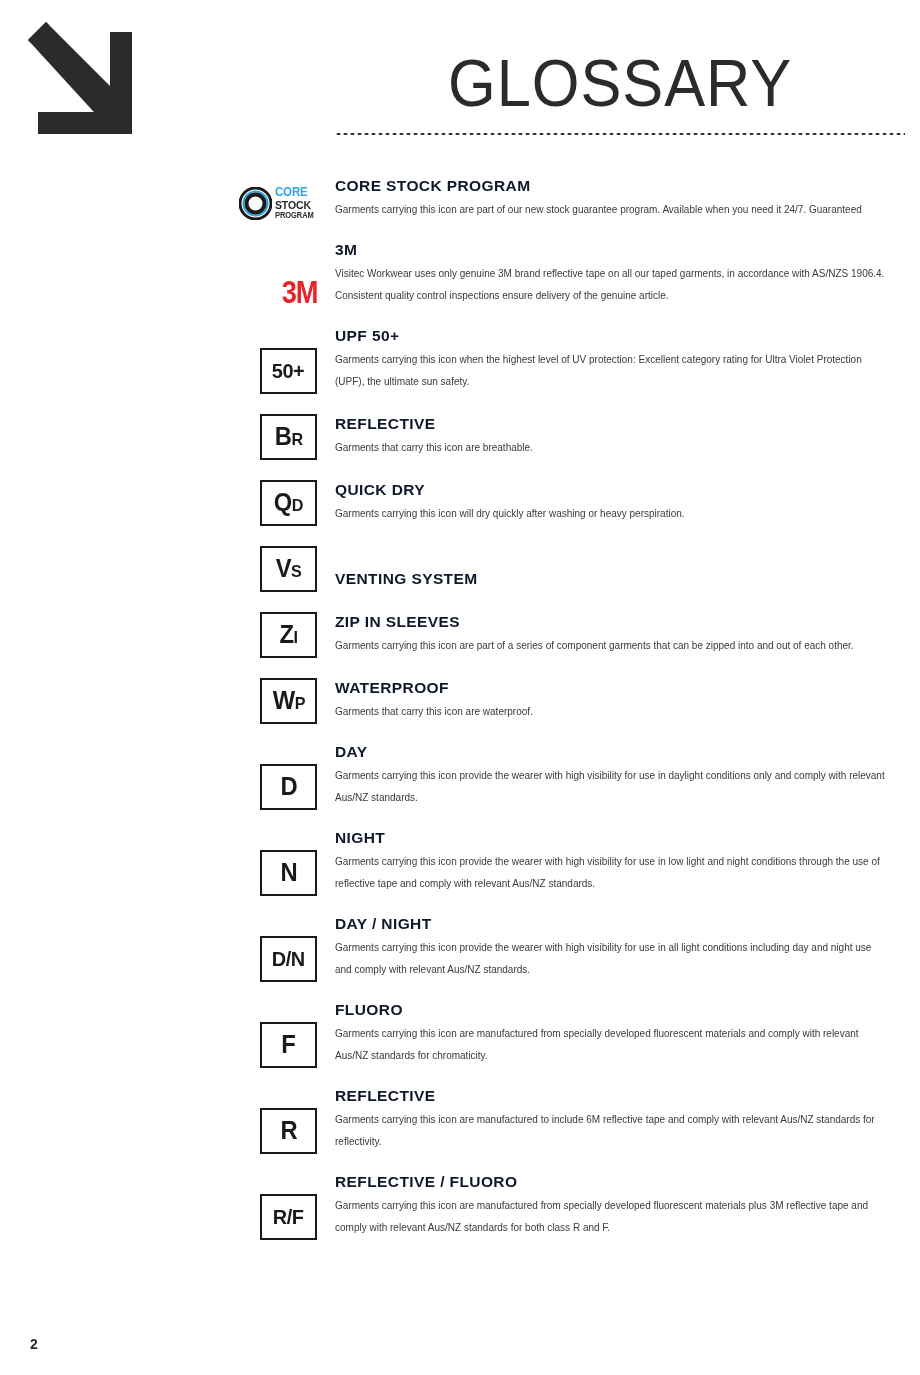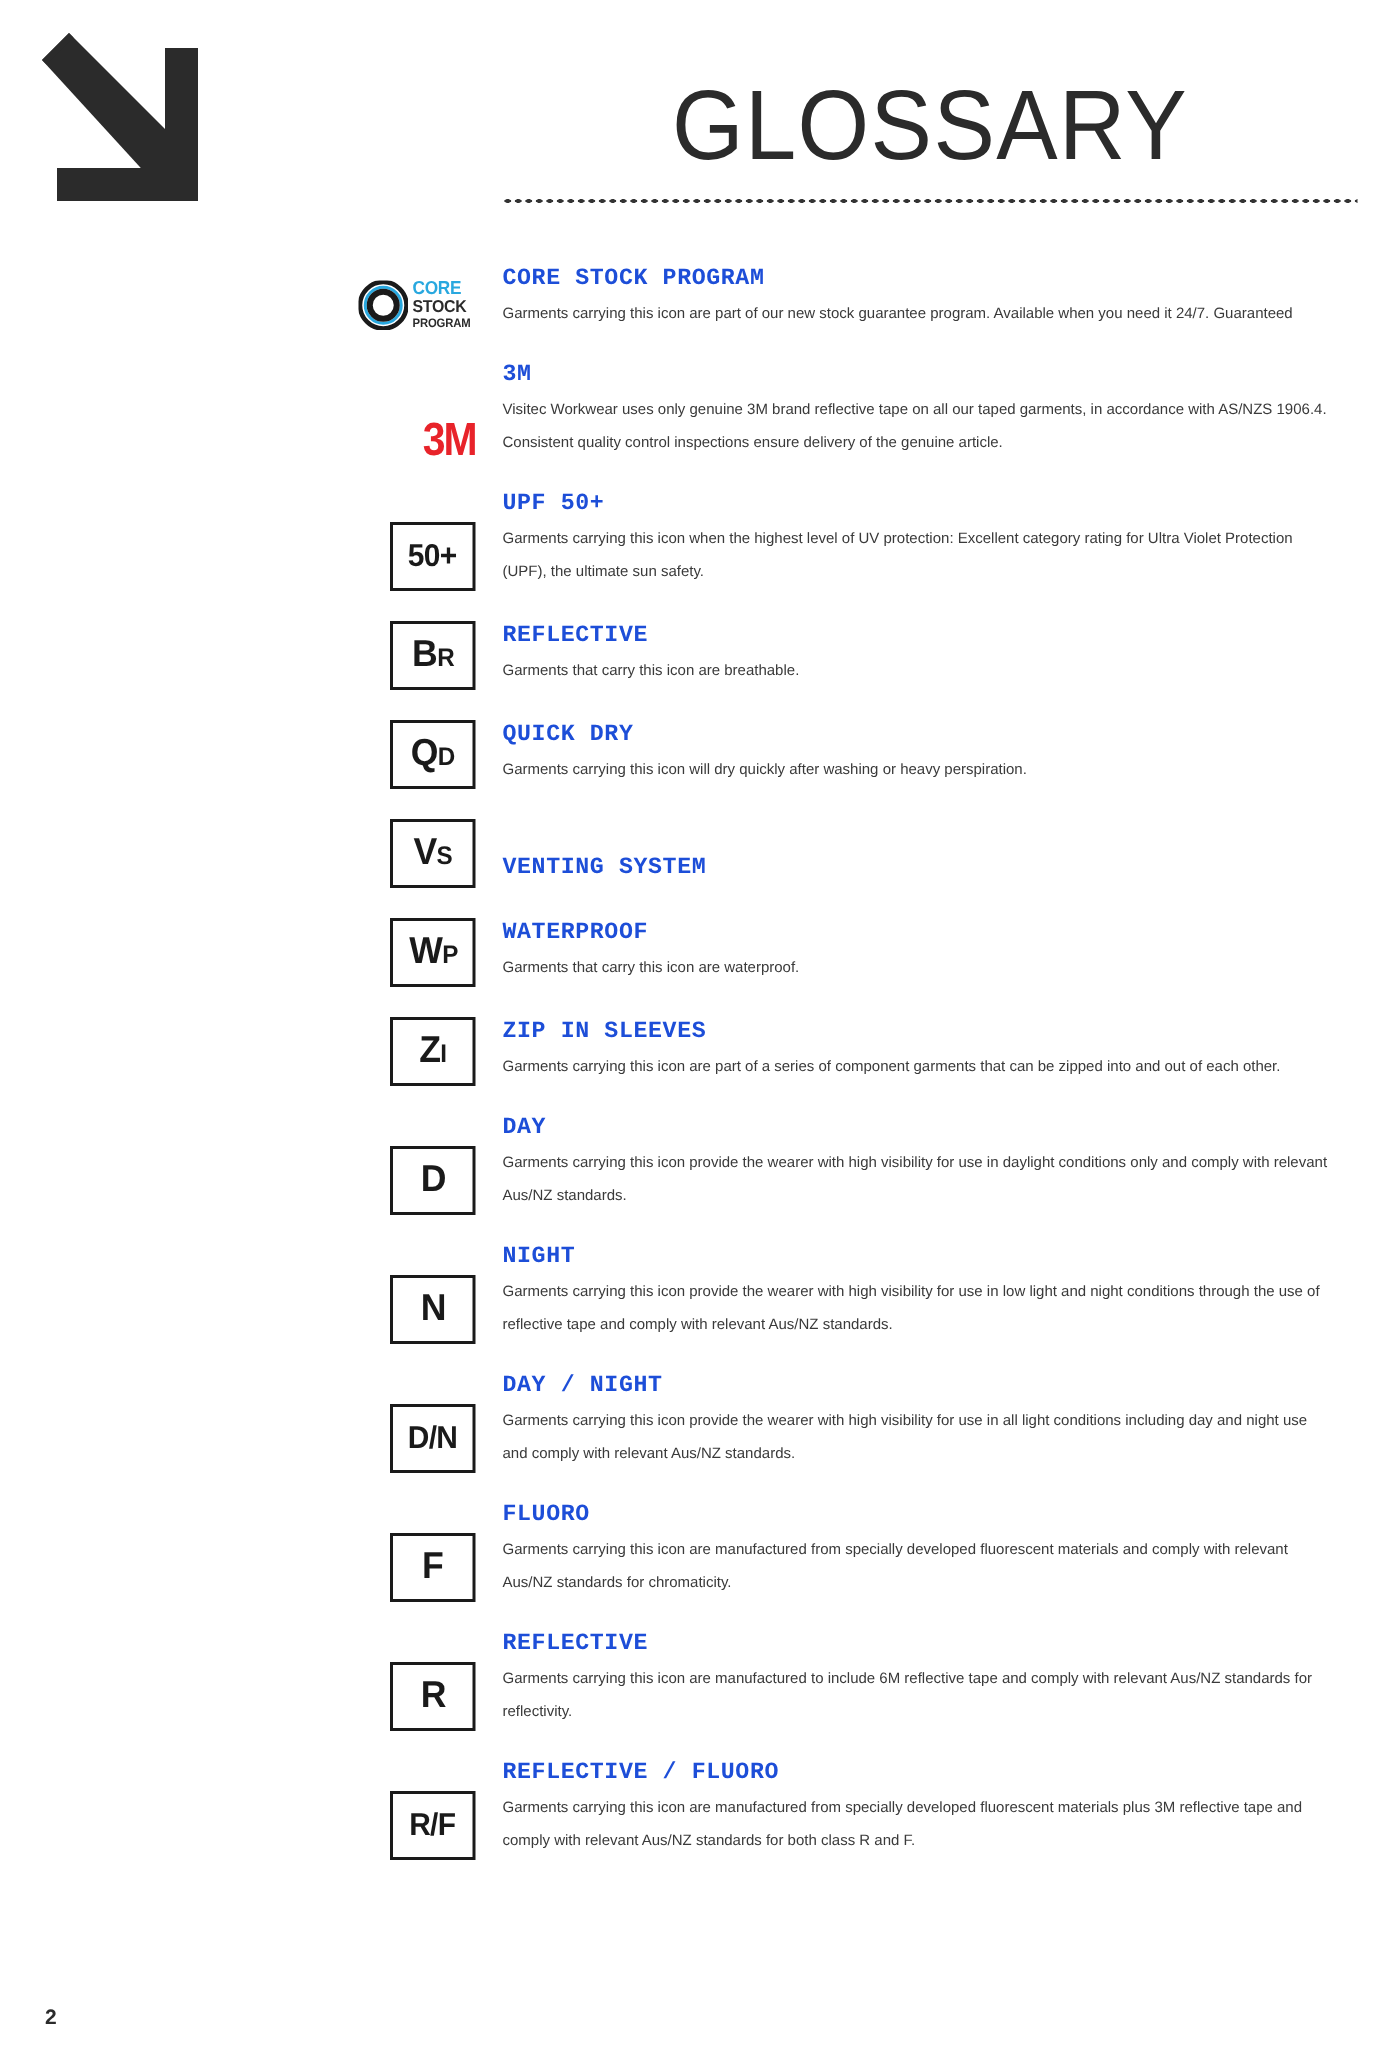--- a/index.html
+++ b/index.html
@@ -81,23 +81,23 @@
   }
   .text-cell {
     flex: 1 1 auto;
     padding-right: 16px;
   }
   .entry-title {
     font-size: 15.5px;
     line-height: 19px;
     font-weight: 700;
     letter-spacing: 0.4px;
-    color: #1d4ed8;
+    color: #0f172a;
     margin: 0 0 4px 0;
-    font-family: Liberation Mono, monospace;
+    font-family: Liberation Sans, sans-serif;
   }
   .entry-desc {
     font-size: 10px;
     line-height: 22.5px;
     font-weight: 400;
     color: #3a3a3a;
     margin: 0;
     font-family: "Liberation Sans", sans-serif;
   }
 
@@ -267,42 +267,42 @@
           <span class="badge-text">V<span class="sub">S</span></span>
         </div>
       </div>
       <div class="text-cell">
         <div class="entry-title">VENTING SYSTEM</div>
       </div>
     </div>
     <div class="entry">
       <div class="icon-cell">
         <div class="badge">
+          <span class="badge-text">Z<span class="sub">I</span></span>
+        </div>
+      </div>
+      <div class="text-cell">
+        <div class="entry-title">ZIP IN SLEEVES</div>
+        <div class="entry-desc">Garments carrying this icon are part of a series of component garments that can be zipped into and out of each other.</div>
+      </div>
+    </div>
+    <div class="entry">
+      <div class="icon-cell">
+        <div class="badge">
           <span class="badge-text">W<span class="sub">P</span></span>
         </div>
       </div>
       <div class="text-cell">
         <div class="entry-title">WATERPROOF</div>
         <div class="entry-desc">Garments that carry this icon are waterproof.</div>
       </div>
     </div>
     <div class="entry">
       <div class="icon-cell">
         <div class="badge">
-          <span class="badge-text">Z<span class="sub">I</span></span>
-        </div>
-      </div>
-      <div class="text-cell">
-        <div class="entry-title">ZIP IN SLEEVES</div>
-        <div class="entry-desc">Garments carrying this icon are part of a series of component garments that can be zipped into and out of each other.</div>
-      </div>
-    </div>
-    <div class="entry">
-      <div class="icon-cell">
-        <div class="badge">
           <span class="badge-text">D</span>
         </div>
       </div>
       <div class="text-cell">
         <div class="entry-title">DAY</div>
         <div class="entry-desc">Garments carrying this icon provide the wearer with high visibility for use in daylight conditions only and comply with relevant Aus/NZ standards.</div>
       </div>
     </div>
     <div class="entry">
       <div class="icon-cell">

